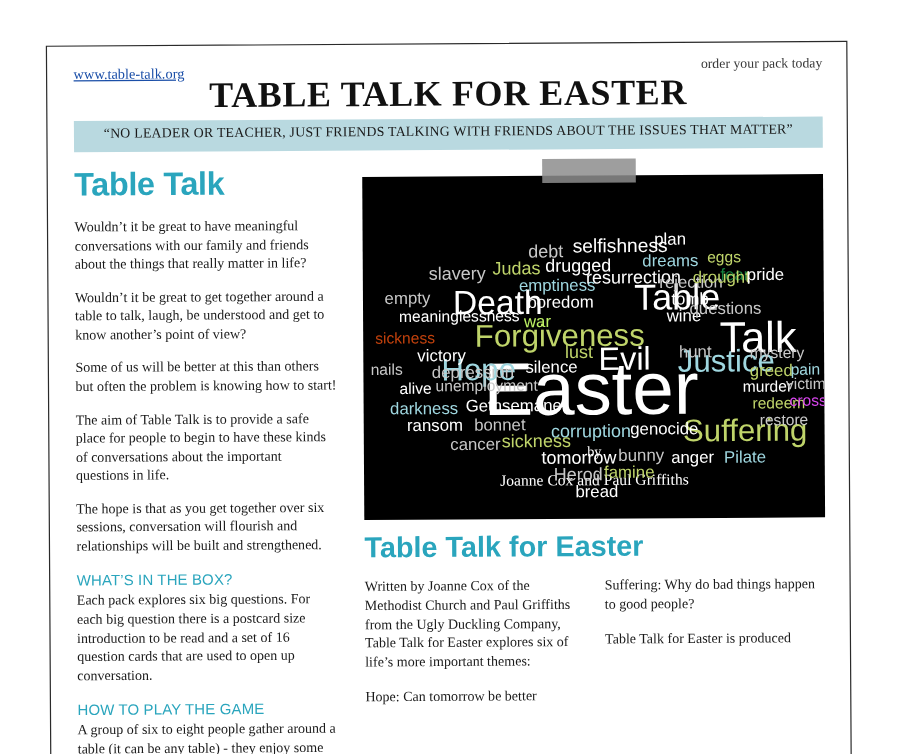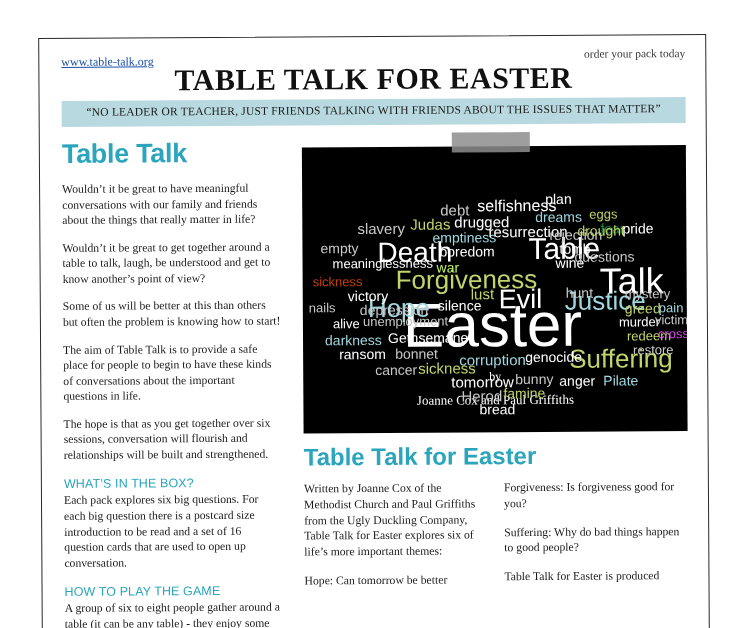--- a/index.html
+++ b/index.html
@@ -301,21 +301,20 @@
             </div>
         </div>
 
         <div class="section-title">Table Talk for Easter</div>
 
         <div class="two-col">
           <div class="col-a">
             <p>Written by Joanne Cox of the Methodist Church and Paul Griffiths from the Ugly Duckling Company, Table Talk for Easter explores six of life’s more important themes:</p>
             <p>Hope: Can tomorrow be better</p>
           </div><div class="col-b">
-            <p>Forgiveness: Is forgiveness good for you?</p>
             <p>Suffering: Why do bad things happen to good people?</p>
             <p>Table Talk for Easter is produced</p>
           </div>
         </div>
 
       </div>
 
     </div>
   </div>
 </div>

